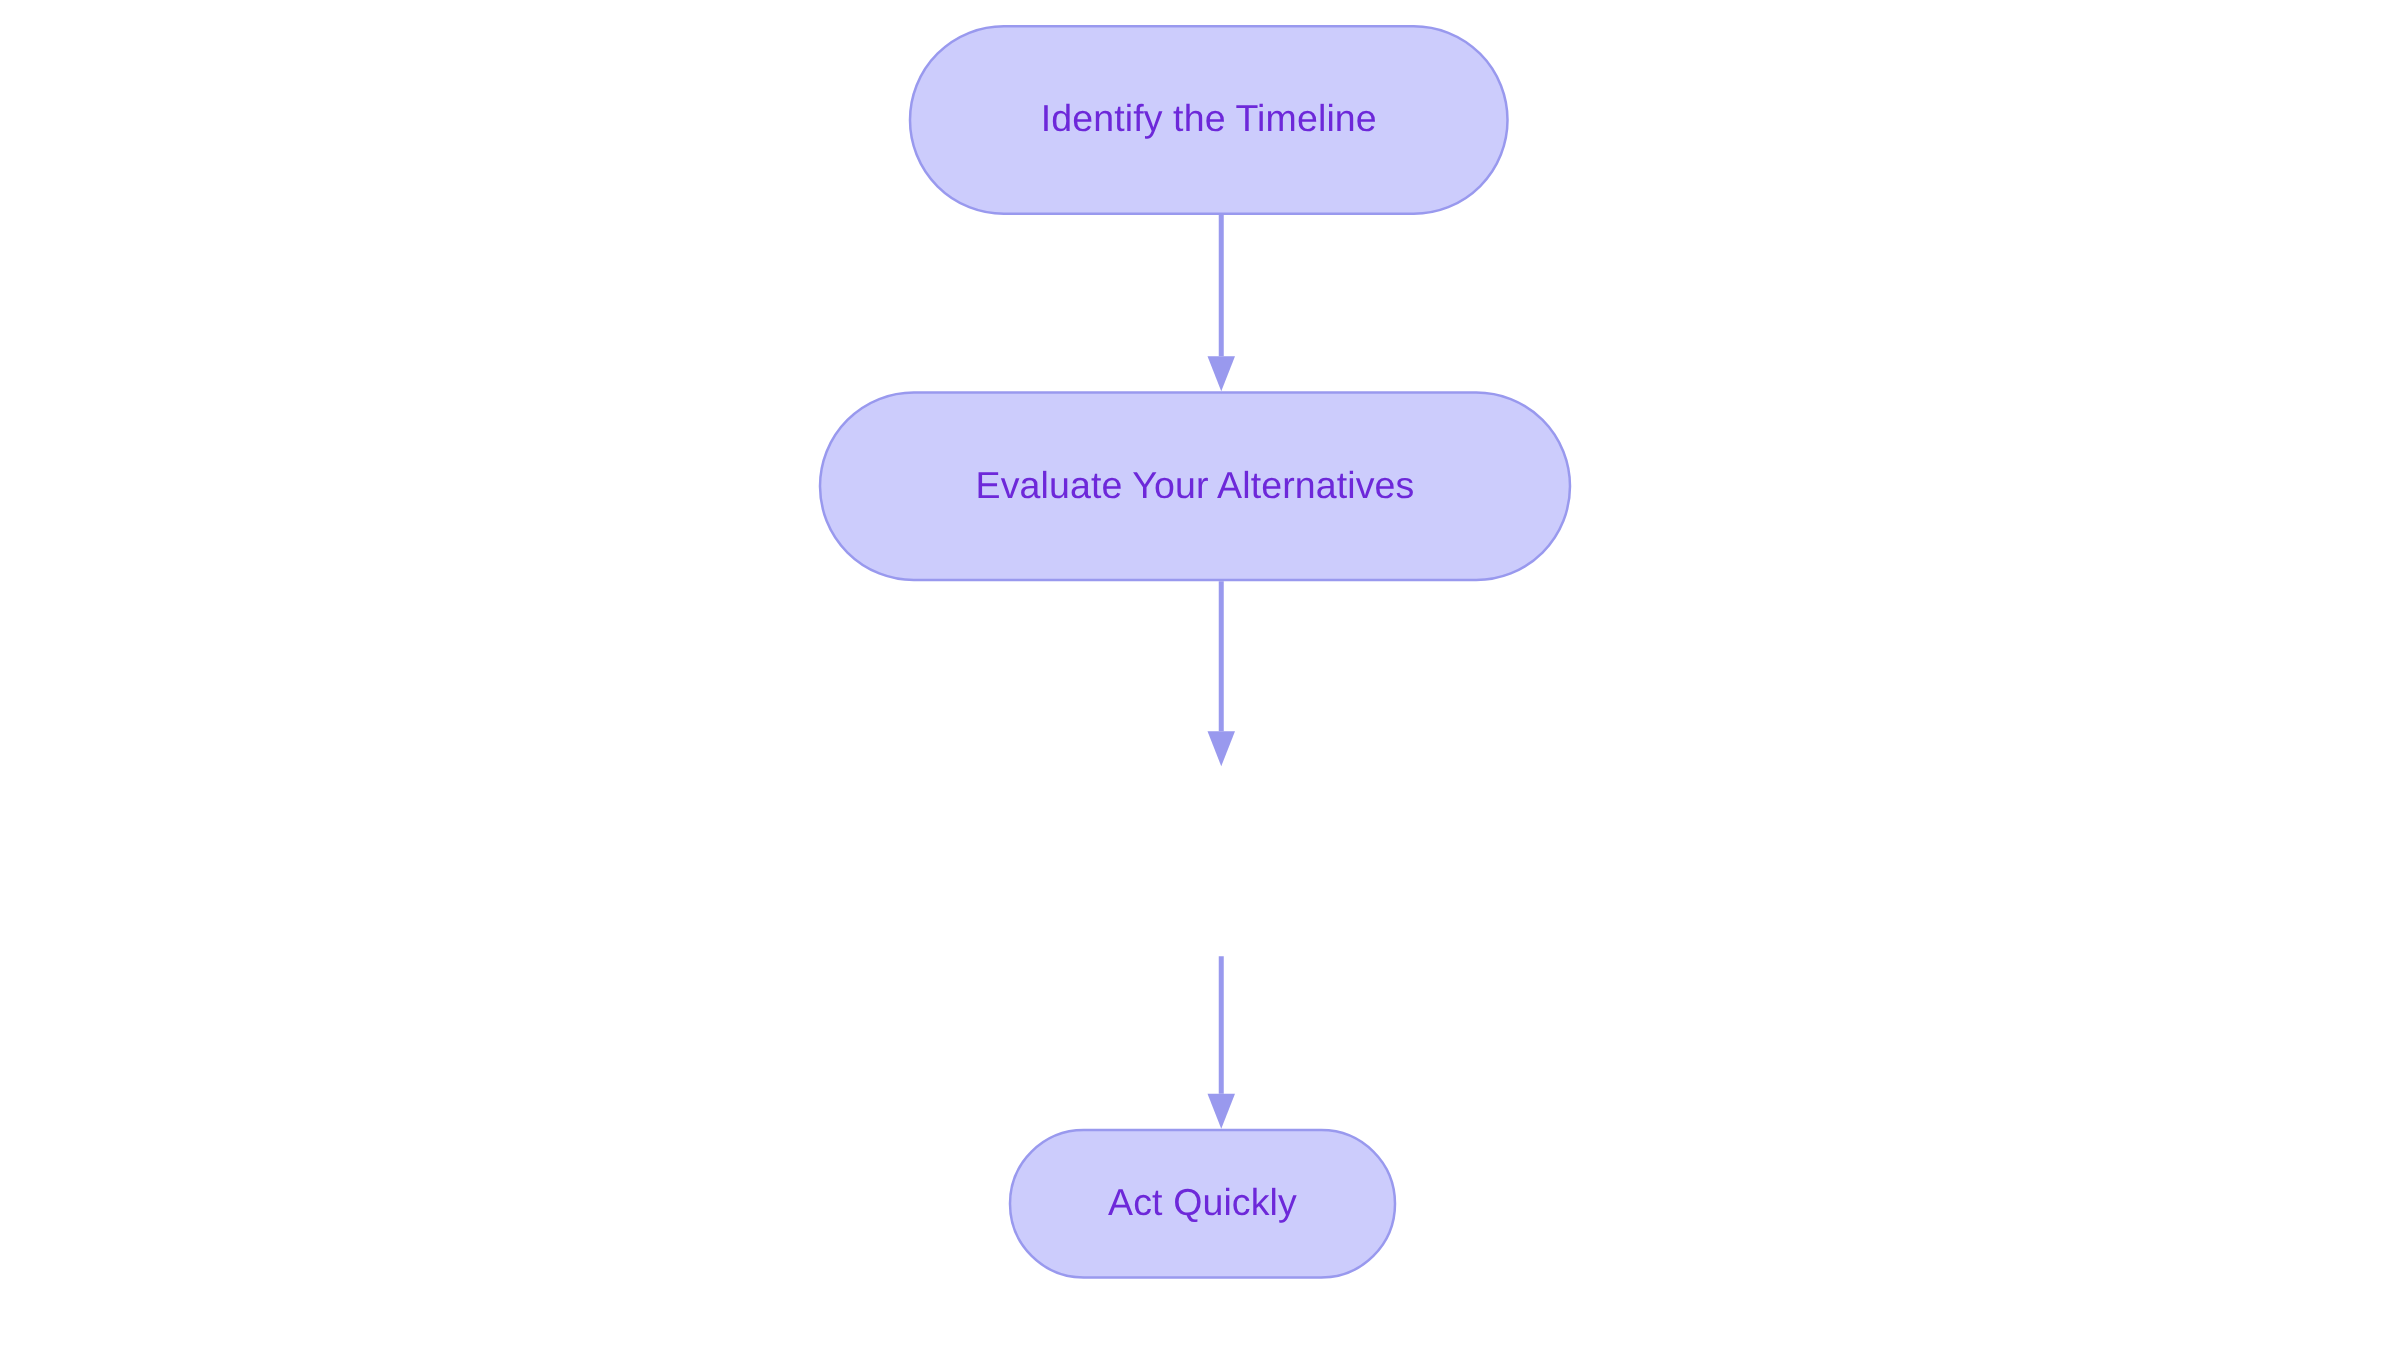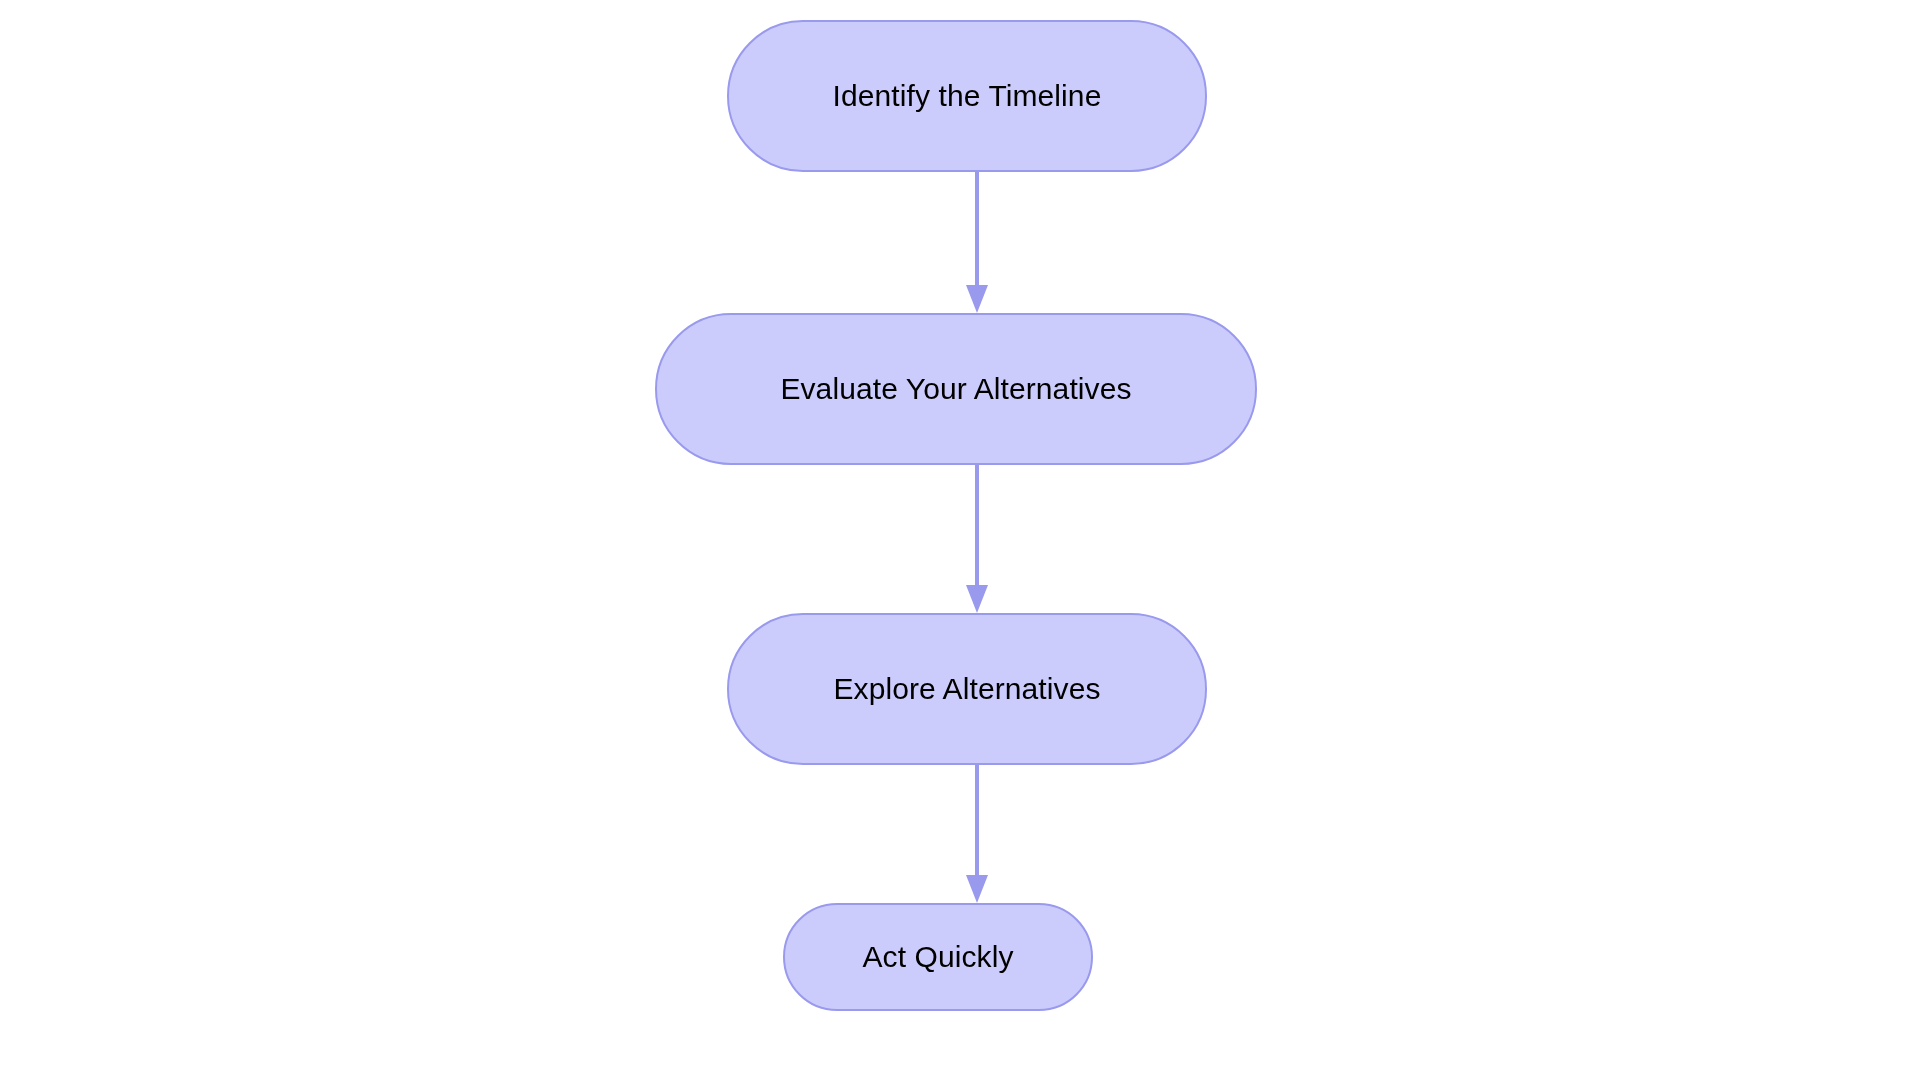--- a/index.html
+++ b/index.html
@@ -32,30 +32,30 @@
     border: 2px solid #9999ee;
     border-radius: 76px;
     z-index: 2;
   }
 
   .node-label {
     font-family: "Liberation Sans", sans-serif;
     font-size: 30px;
     font-weight: 400;
     line-height: 1;
-    color: #000000;
+    color: #6d28d9;
     white-space: nowrap;
     letter-spacing: 0.1px;
   }
 
   
   .node-1 { left: 727px; top: 20px;  width: 480px; height: 152px; }
   .node-2 { left: 655px; top: 313px; width: 602px; height: 152px; }
   .node-3 { left: 727px; top: 613px; width: 480px; height: 152px; }
-  .node-4 { left: 783px; top: 903px; width: 310px; height: 108px; }
+  .node-4 { left: 807px; top: 903px; width: 310px; height: 120px; }
 
   
   .edge {
     position: absolute;
     z-index: 1;
   }
 
   .edge-stem {
     position: absolute;
     left: 50%;
@@ -101,23 +101,20 @@
 
   <div class="node node-2">
     <span class="node-label">Evaluate Your Alternatives</span>
   </div>
 
   <div class="edge edge-2">
     <div class="edge-stem"></div>
     <div class="edge-head"></div>
   </div>
 
-  <div class="node node-3">
-    <span class="node-label">Explore Alternatives</span>
-  </div>
 
   <div class="edge edge-3">
     <div class="edge-stem"></div>
     <div class="edge-head"></div>
   </div>
 
   <div class="node node-4">
     <span class="node-label">Act Quickly</span>
   </div>
 

